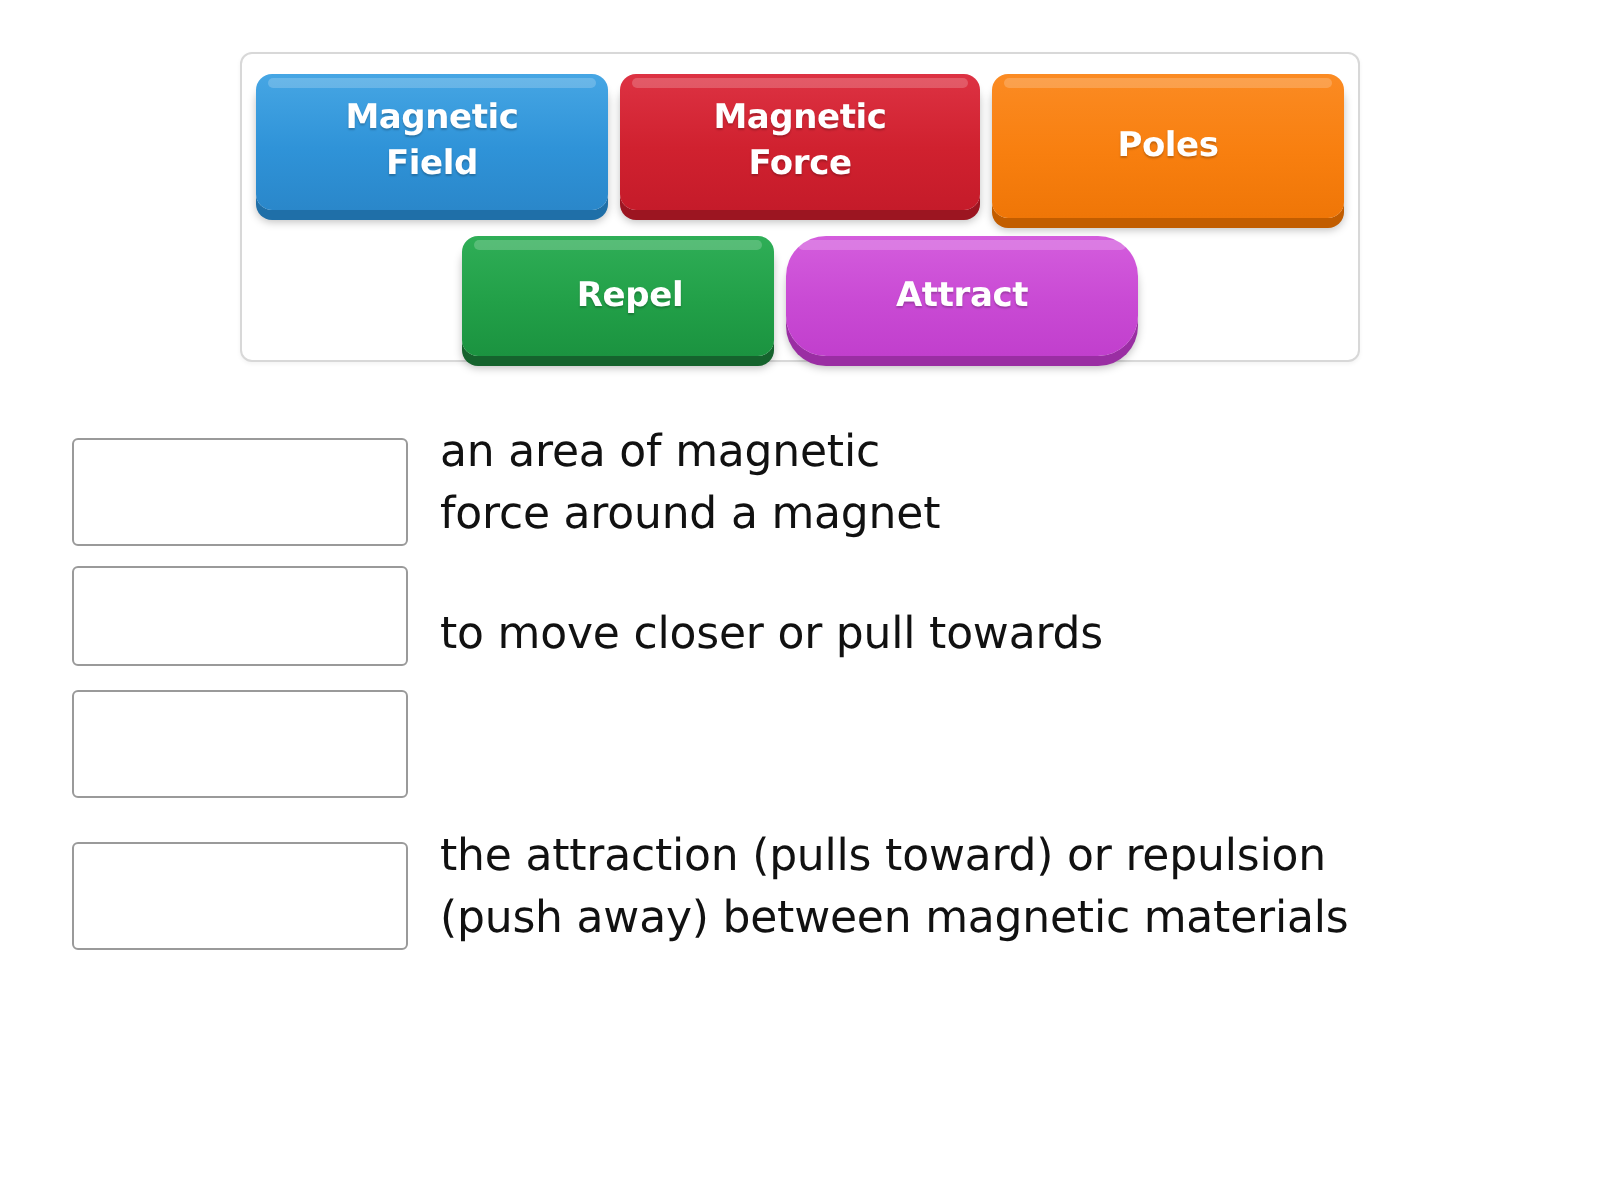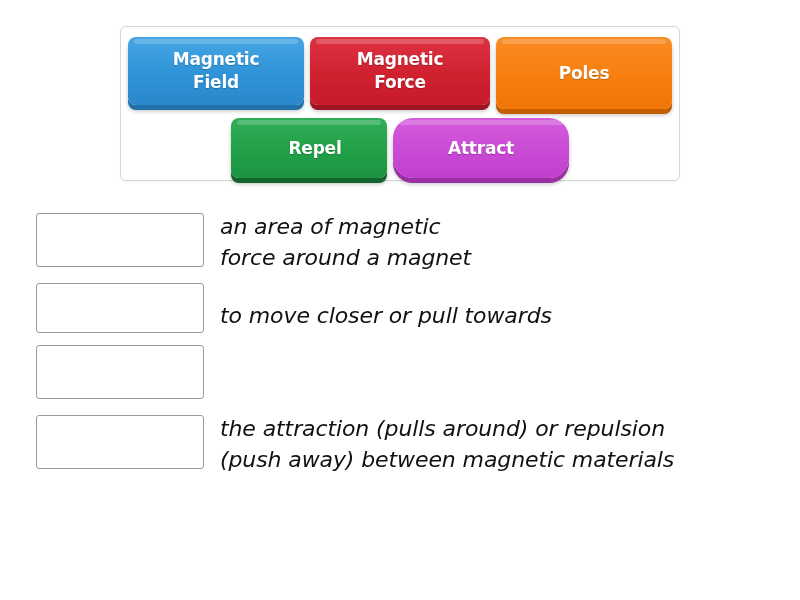--- a/index.html
+++ b/index.html
@@ -76,23 +76,22 @@
 
   
   #definition-list {
     position: absolute;
     left: 36px;
     top: 206px;
     width: 748px;
   }
   .definition-row {
     display: flex;
-    align-items: center;
+    align-items: flex-end;
     margin-bottom: 10px;
-    font-style: italic;
   }
   .drop-zone {
     flex: 0 0 auto;
     width: 168px;
     box-sizing: border-box;
     border: 1px solid #9a9a9a;
     border-radius: 3px;
     background: #ffffff;
     cursor: pointer;
   }
@@ -157,17 +156,17 @@
     <div class="drop-zone"></div>
     <div class="definition-text">to move closer or pull towards</div>
   </div>
 
   <div class="definition-row row-h2" id="definition-row-4">
     <div class="drop-zone"></div>
   </div>
 
   <div class="definition-row row-h2" id="definition-row-5">
     <div class="drop-zone"></div>
-    <div class="definition-text">the attraction (pulls around) or repulsion
+    <div class="definition-text">the attraction (pulls toward) or repulsion
 (push away) between magnetic materials</div>
   </div>
 
 </div>
 
 </body></html>

